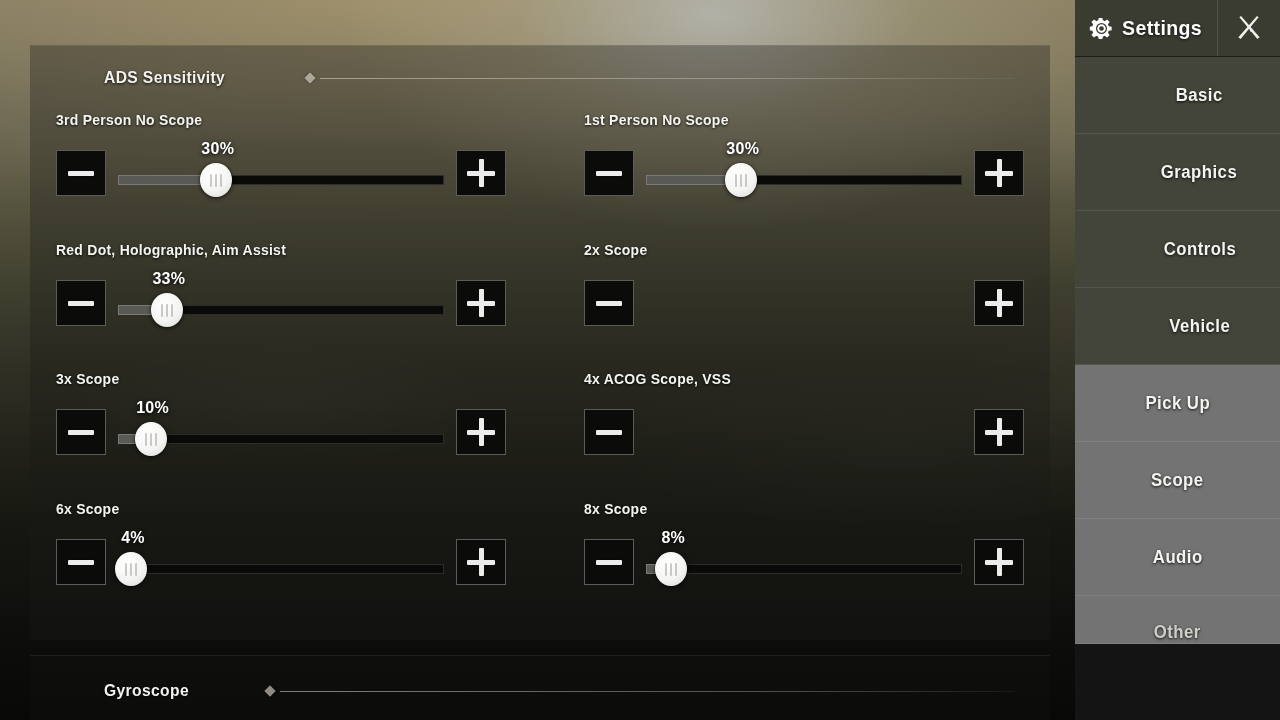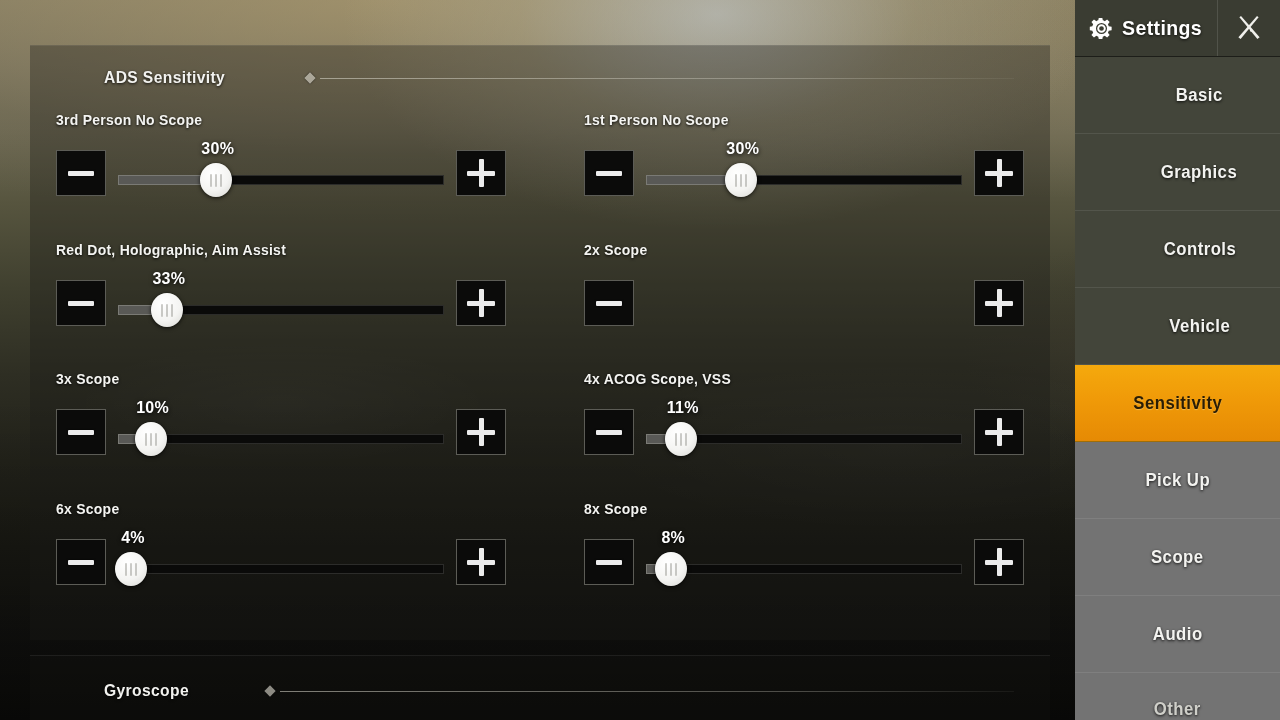--- a/index.html
+++ b/index.html
@@ -306,30 +306,20 @@
         </div>
       </div>
       <div class="row" style="left: 554px; top: 324px; width: 440px;">
         <div class="row-label">4x ACOG Scope, VSS</div>
         <div class="ctrl">
           <div class="stepbtn minus">
             <span class="glyph-minus"></span>
           </div>
           <div class="stepbtn plus">
             <span class="glyph-plus"></span>
-          </div>
-          <div class="slider">
-            <div class="track"></div>
-            <div class="fill" style="width: 11%;"></div>
-            <div class="thumb" style="left: 11%;">
-              <i class="grip"></i>
-              <i class="grip"></i>
-              <i class="grip"></i>
-            </div>
-            <div class="val" style="left: calc(11% + 2px);">11%</div>
           </div>
         </div>
       </div>
       <div class="row" style="left: 26px; top: 454px; width: 450px;">
         <div class="row-label">6x Scope</div>
         <div class="ctrl">
           <div class="stepbtn minus">
             <span class="glyph-minus"></span>
           </div>
           <div class="stepbtn plus">
@@ -402,23 +392,20 @@
       </div>
       <div class="sb-item shaded">
         <span>Graphics</span>
       </div>
       <div class="sb-item shaded">
         <span>Controls</span>
       </div>
       <div class="sb-item shaded">
         <span>Vehicle</span>
       </div>
-      <div class="sb-item active">
-        <span>Sensitivity</span>
-      </div>
       <div class="sb-item dark">
         <span>Pick Up</span>
       </div>
       <div class="sb-item dark">
         <span>Scope</span>
       </div>
       <div class="sb-item dark">
         <span>Audio</span>
       </div>
       <div class="sb-item dark partial">

